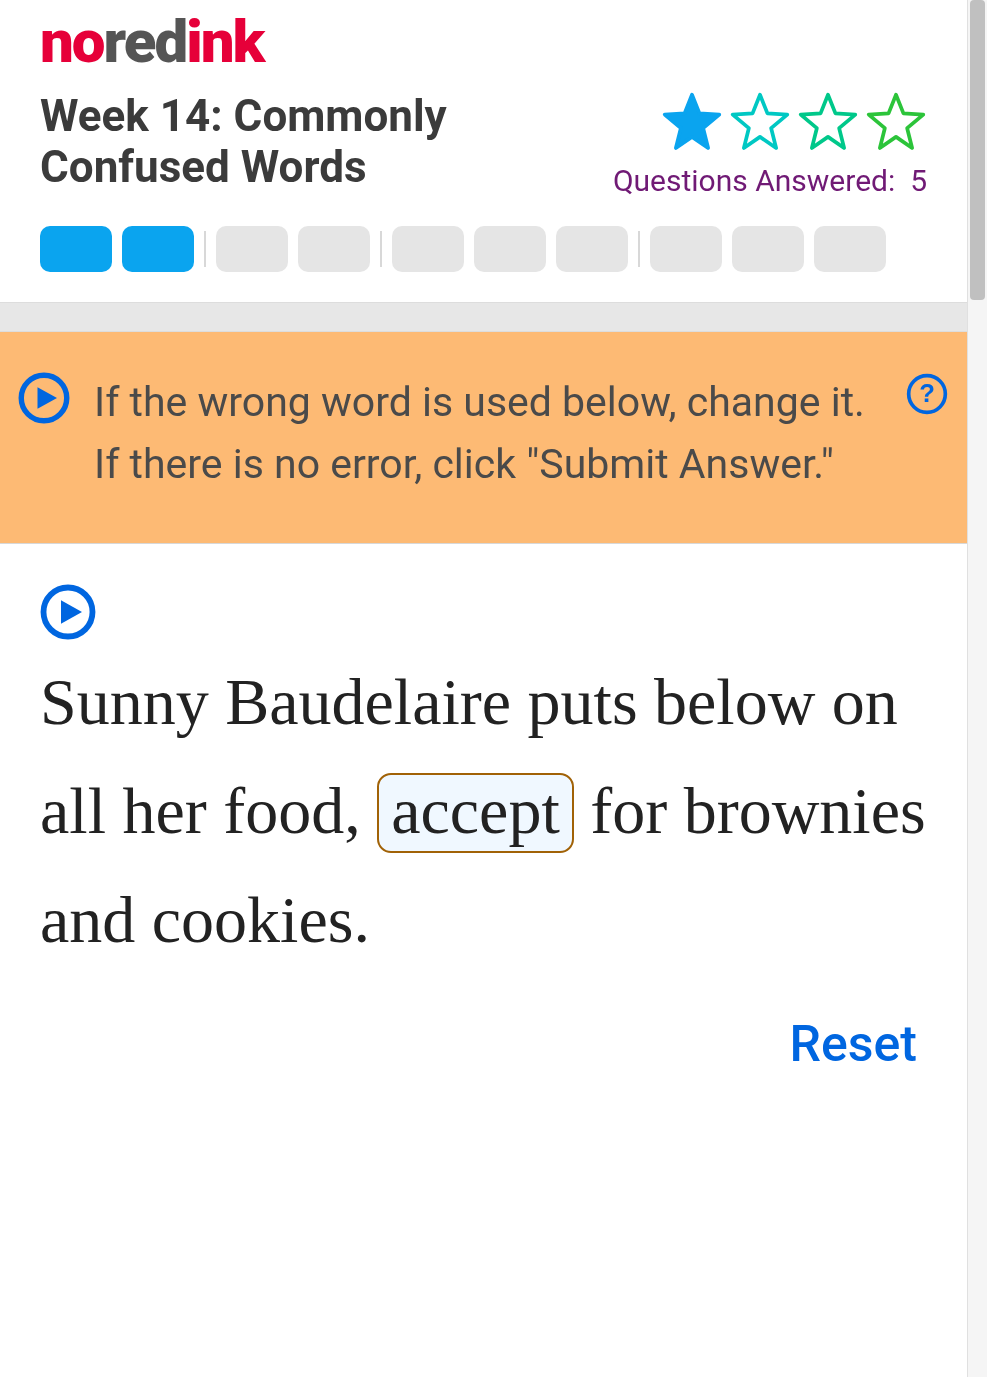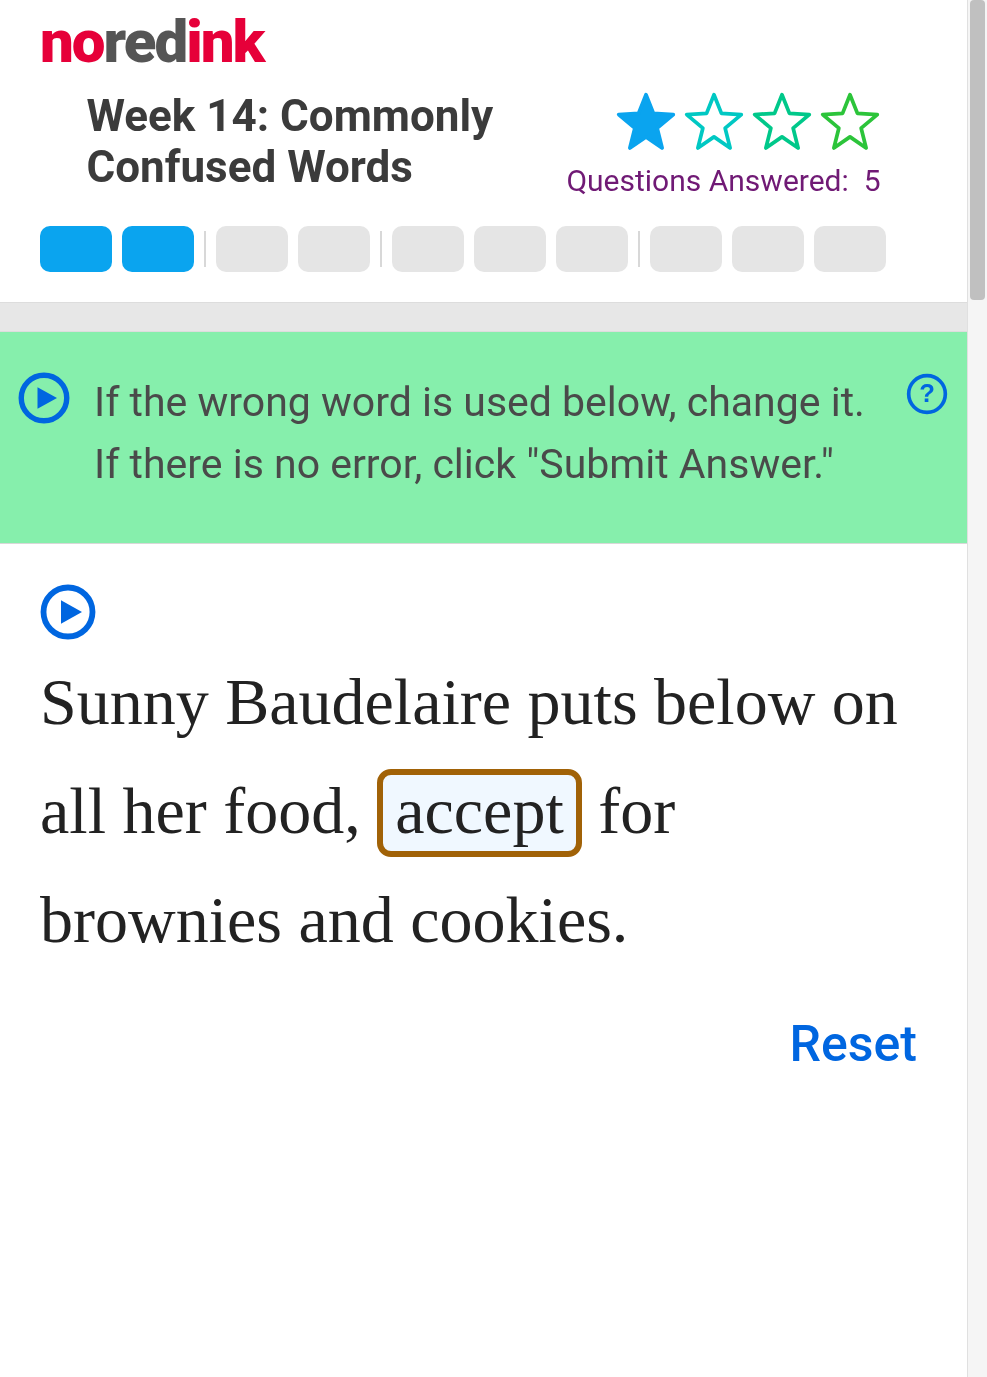--- a/index.html
+++ b/index.html
@@ -12,49 +12,49 @@
 
   .page { width: 967px; }
 
   
   .header { padding: 0 40px; }
   .logo { padding-top: 6px; font-weight:900; font-size:60px; letter-spacing:-2px; }
   .logo .lo-no  { color:#e60039; }
   .logo .lo-red { color:#555; }
   .logo .lo-ink { color:#e60039; }
 
-  .title-row { display:flex; justify-content:center; align-items:flex-start; margin-top:14px; }
+  .title-row { display:flex; justify-content:space-between; align-items:flex-start; margin-top:14px; }
   .lesson-title { font-size:44px; font-weight:700; color:#3b3b3b; line-height:1.15; max-width:480px; }
   .stars-block { text-align:right; }
   .star-row { display:flex; gap:6px; justify-content:flex-end; }
   .star-row svg { width:62px; height:62px; }
   .questions-answered { font-size:30px; color:#701a75; margin-top:6px; }
 
   
   .progress { display:flex; gap:10px; margin-top:28px; padding:0 40px 30px; align-items:center; }
   .seg-divider { width:2px; height:36px; background:#d8d8d8; }
   .seg { width:72px; height:46px; border-radius:10px; background:#e5e5e5; }
   .seg.fill { background:#0aa4ef; }
 
   .hr-strip { height:30px; background:#e7e7e7; border-top:1px solid #ddd; border-bottom:1px solid #ddd; }
 
   
-  .instruction { background:#86efac; padding:40px 18px 48px; display:flex; gap:24px; align-items:flex-start; border-bottom:1px solid #d8d8d8; }
+  .instruction { background:#fdba74; padding:40px 18px 48px; display:flex; gap:24px; align-items:flex-start; border-bottom:1px solid #d8d8d8; }
   .instruction-text { font-size:41px; color:#4a4a4a; line-height:1.5; flex:1; padding-right:10px; }
   .play-btn { flex:0 0 auto; }
   .play-btn svg { width:52px; height:52px; }
   .play-btn.small svg { width:56px; height:56px; }
   .help-btn { flex:0 0 auto; }
   .help-btn svg { width:44px; height:44px; }
 
   
   .sentence-wrap { padding:40px 40px 0; position:relative; }
   .sentence-play { margin-bottom:4px; }
   .sentence { font-family: Georgia, "Times New Roman", serif; font-size:66px; color:#222; line-height:1.65; }
-  .blank-word { display:inline-block; background:#f0f8ff; border:6px solid #a16207; border-radius:14px; padding:0 12px 4px; color:#222; line-height:1.1; }
+  .blank-word { display:inline-block; background:#f0f8ff; border:2px solid #a16207; border-radius:14px; padding:0 12px 4px; color:#222; line-height:1.1; }
 
   .reset-row { text-align:right; padding:40px 50px 0 0; }
   .reset-link { font-size:50px; color:#0066e0; font-weight:500; cursor:pointer; }
 
 </style>
 </head>
 <body>
 
 <div class="page">
 

